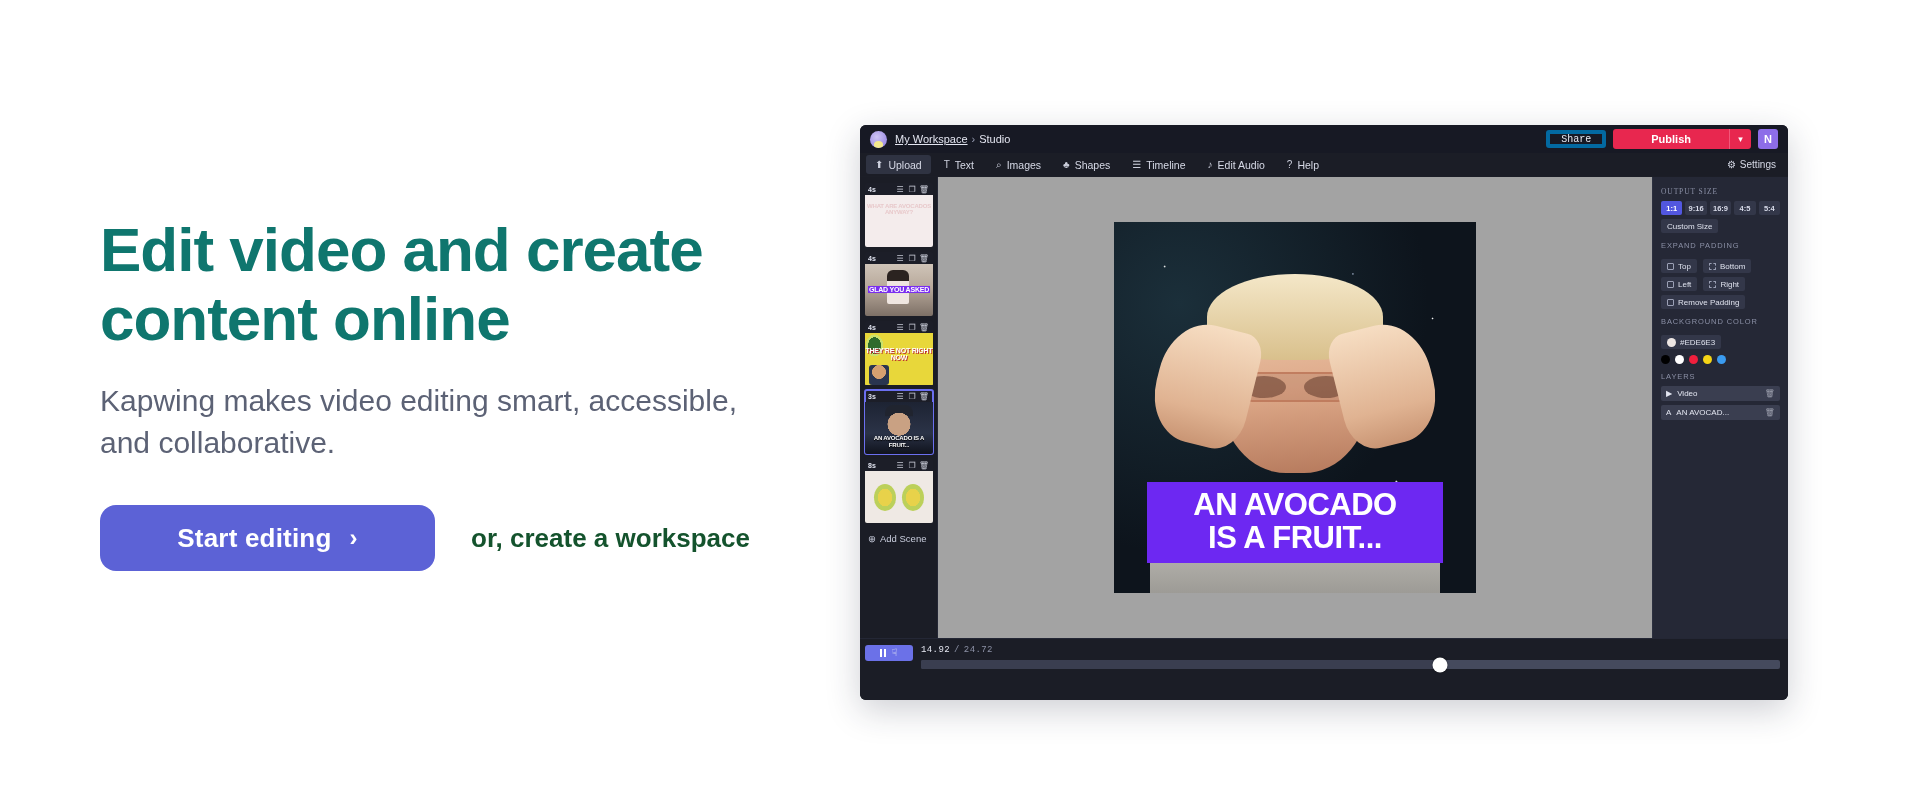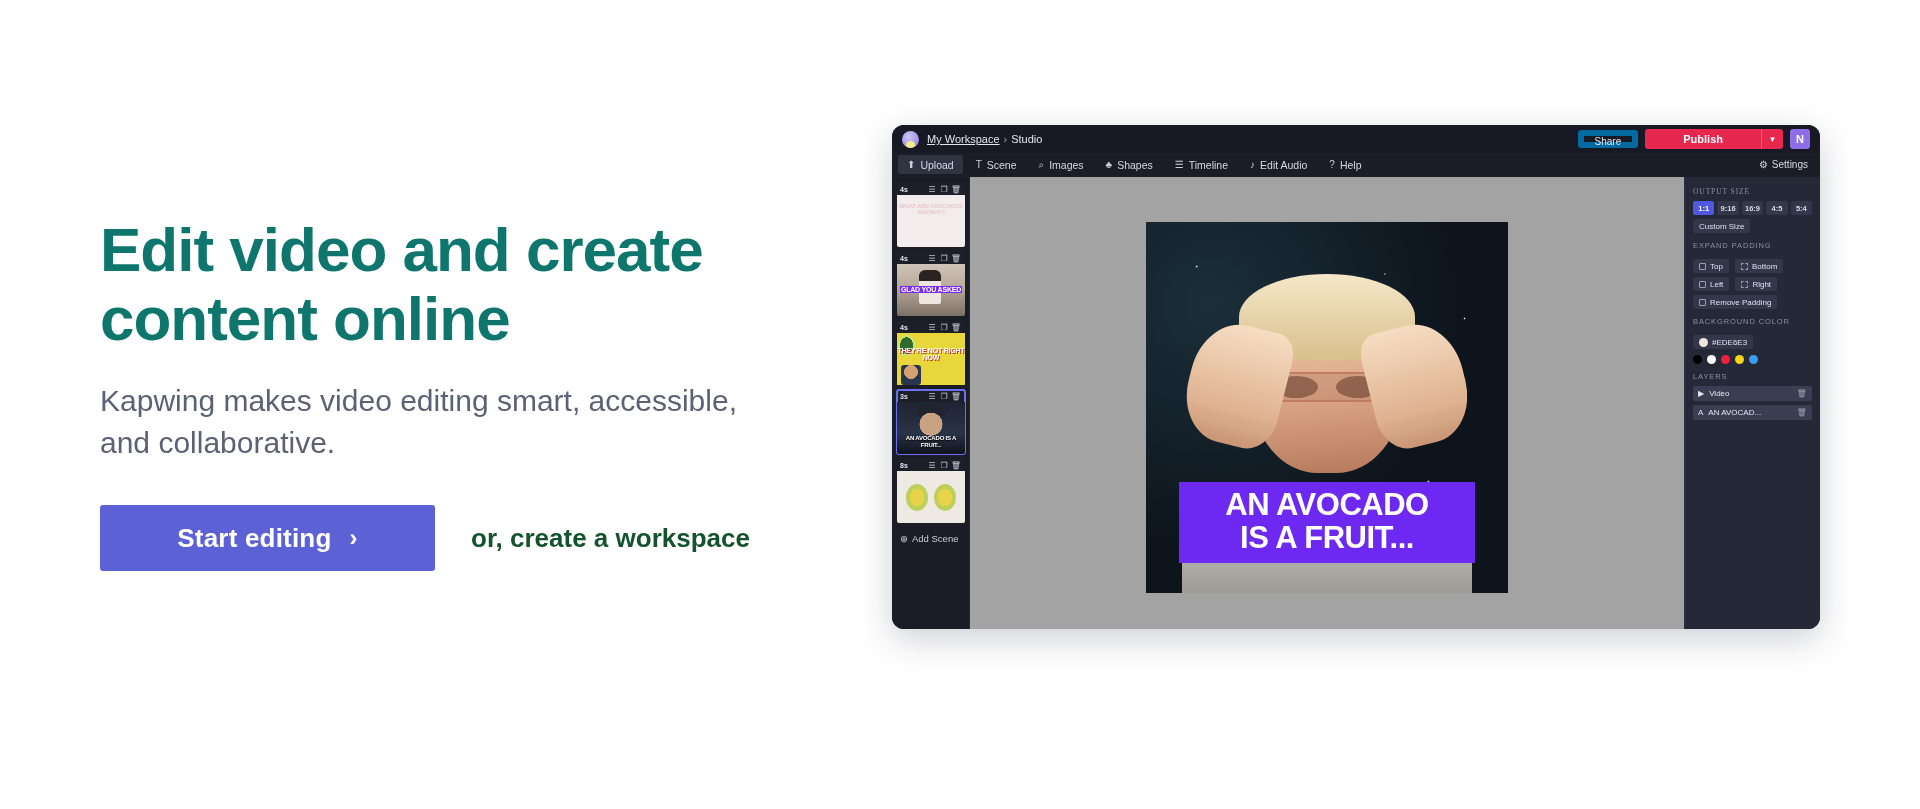--- a/index.html
+++ b/index.html
@@ -17,60 +17,60 @@
     font-size: 62px; line-height: 1.12; font-weight: 700;
     color:#0f766e; letter-spacing:-1px; white-space:pre-line;
   }
   .hero-sub {
     margin-top: 26px; font-size: 30px; line-height: 1.42;
     color:#5c6275; font-weight:400; white-space:pre-line;
   }
   .cta-row { margin-top:40px; display:flex; align-items:center; }
   .btn-primary {
     display:flex; align-items:center; justify-content:center; gap:18px;
-    background:#5c62d6; color:#fff; border:none; border-radius:3px;
+    background:#5c62d6; color:#fff; border:none; border-radius:16px;
     height:66px; padding:0 36px; min-width:335px;
     font-size:26px; font-weight:700; font-family:"Liberation Sans",sans-serif;
     cursor:pointer; letter-spacing:.2px;
   }
   .btn-primary .chev { font-size:24px; font-weight:700; line-height:1; }
   .link-secondary {
     margin-left:36px; color:#14532d; font-size:26px; font-weight:700;
     text-decoration:none; cursor:pointer;
   }
 
   
   .app {
-    position:absolute; left:860px; top:125px; width:928px; height:504px;
-    background:#1b1d26; border-radius:12px; overflow:hidden;
+    position:absolute; left:860px; top:125px; width:928px; height:575px;
+    background:#1b1d26; border-radius:6px; overflow:hidden;
     box-shadow:0 10px 34px rgba(30,35,60,.22);
-    color:#e7e9f2; font-size:11px;margin-left:32px;
+    color:#e7e9f2; font-size:11px;
   }
   
   .app-header {
     height:28px; background:#171924; display:flex; align-items:center;
     padding:0 10px; position:relative;
   }
   .ws-avatar {
     width:17px; height:17px; border-radius:50%;
     background:radial-gradient(circle at 40% 35%, #cfc6f5 0%, #a99ae8 55%, #8d7ede 100%);
     margin-right:8px; position:relative; overflow:hidden; flex:none;
   }
   .ws-avatar::after{
     content:""; position:absolute; left:4px; bottom:0px; width:9px; height:7px;
     background:#f4e98d; border-radius:50% 50% 40% 40%;
   }
   .breadcrumb { font-size:11px; color:#e3e5f0; white-space:nowrap; }
   .breadcrumb .ws { text-decoration:underline; cursor:pointer; }
   .breadcrumb .sep { margin:0 4px; color:#9a9fb5; }
   .hdr-right { margin-left:auto; display:flex; align-items:center; gap:7px; }
   .btn-share {
-    background:transparent; border:6px solid #0369a1; color:#e7e9f2;
+    background:transparent; border:4px solid #0369a1; color:#e7e9f2;
     border-radius:3px; height:18px; padding:0 11px; font-size:10px;
-    font-family:Liberation Sans, sans-serif; cursor:pointer;
+    font-family:Liberation Mono, monospace; cursor:pointer;
   }
   .publish-group { display:flex; height:20px; border-radius:3px; overflow:hidden; }
   .btn-publish {
     background:#e8274f; border:none; color:#fff; font-weight:700;
     padding:0 38px; font-size:11px; font-family:"Liberation Sans",sans-serif;
     cursor:pointer;
   }
   .btn-publish-caret {
     background:#e8274f; border:none; border-left:1px solid #f2577a; color:#fff;
     width:22px; font-size:9px; cursor:pointer; display:flex;
@@ -324,21 +324,21 @@
       </div>
     </div>
 
     <div class="app-toolbar">
       <div class="tool active">
         <span class="ic">⬆</span>
         <span>Upload</span>
       </div>
       <div class="tool">
         <span class="ic">T</span>
-        <span>Scene</span>
+        <span>Text</span>
       </div>
       <div class="tool">
         <span class="ic">⌕</span>
         <span>Images</span>
       </div>
       <div class="tool">
         <span class="ic">♣</span>
         <span>Shapes</span>
       </div>
       <div class="tool">

